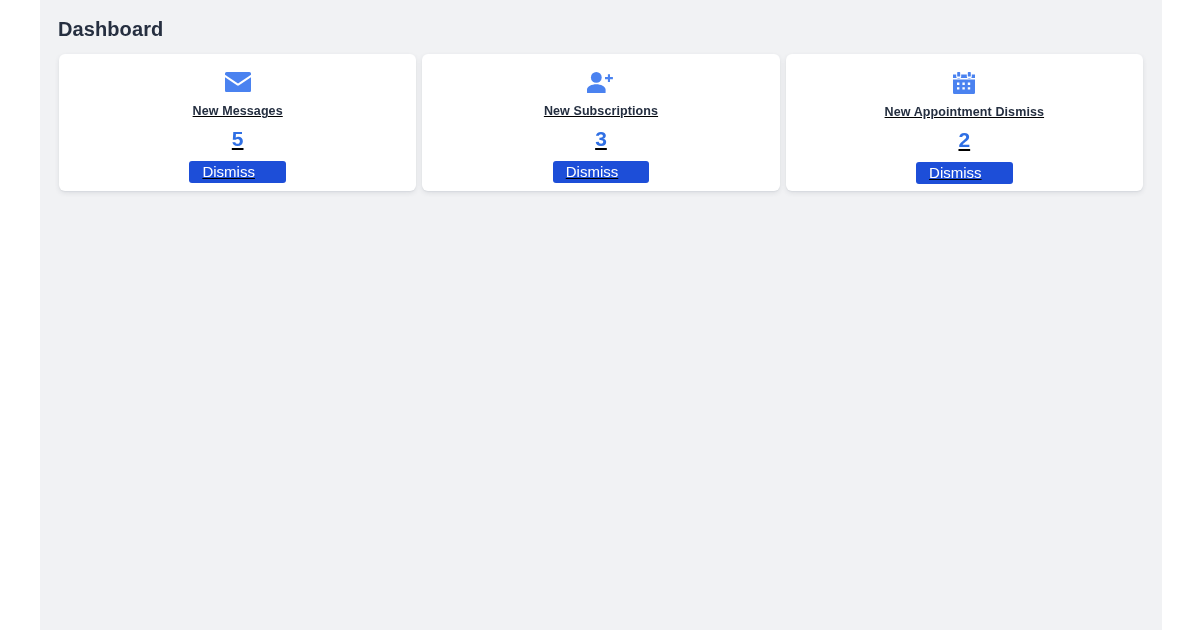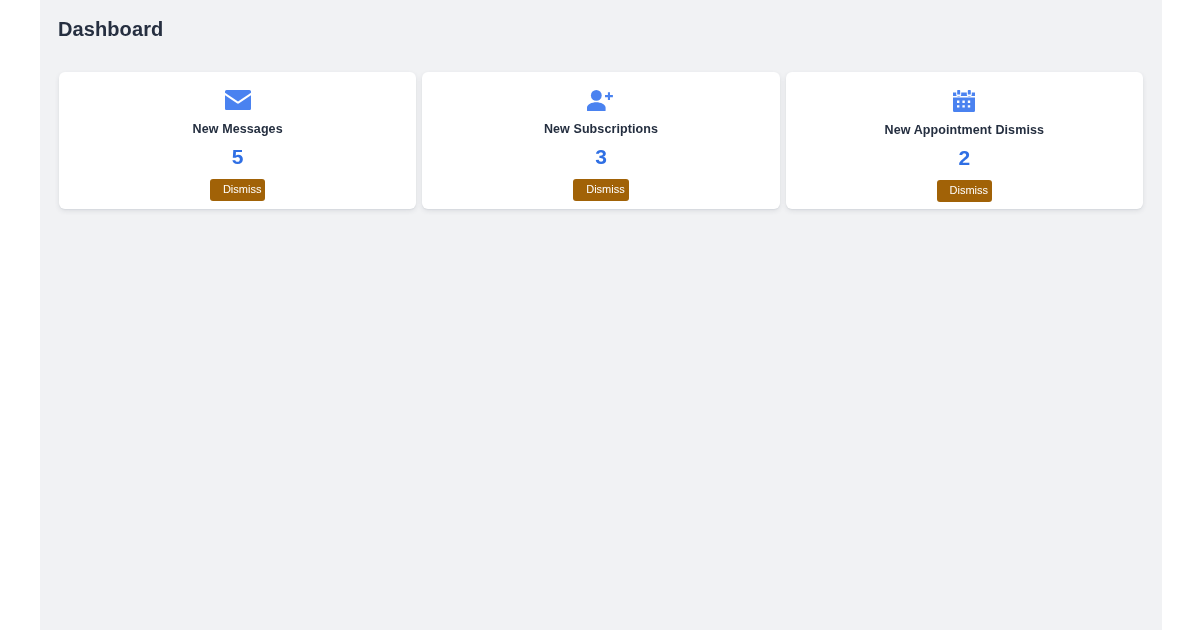--- a/index.html
+++ b/index.html
@@ -39,24 +39,25 @@
     font-size: 20px;
     font-weight: bold;
     color: #262f40;
     letter-spacing: 0.1px;
     line-height: 24px;
   }
 
   #card-row {
     position: absolute;
     left: 19px;
-    top: 72px;
+    top: 54px;
     width: 1084px;
     display: flex;
     gap: 6px;
+    text-decoration: underline;
   }
 
   .stat-card {
     flex: 1 1 0;
     background: #ffffff;
     border-radius: 6px;
     box-shadow: 0 2px 5px rgba(40, 50, 70, 0.10),
                 0 1px 1px rgba(40, 50, 70, 0.05);
     padding: 18px 10px 14px 10px;
     height: 137px;
@@ -88,28 +89,28 @@
   .card-value {
     margin-top: 8px;
     font-size: 21px;
     font-weight: bold;
     color: #2f6fe4;
     line-height: 24px;
   }
 
   .dismiss-button {
     margin-top: 10px;
-    background: #a16207;
+    background: #1d4ed8;
     color: #ffffff;
     border: none;
     border-radius: 3px;
     font-family: "Liberation Sans", sans-serif;
-    font-size: 11px;
+    font-size: 15px;
     line-height: 13px;
-    padding: 4px 4px 5px 13px;
+    padding: 4px 31px 5px 13px;
     cursor: pointer;
   }
 </style>
 </head>
 <body>
 
 <div id="app-root">
   <div id="content-area">
 
     <h1 id="page-title">Dashboard</h1>

